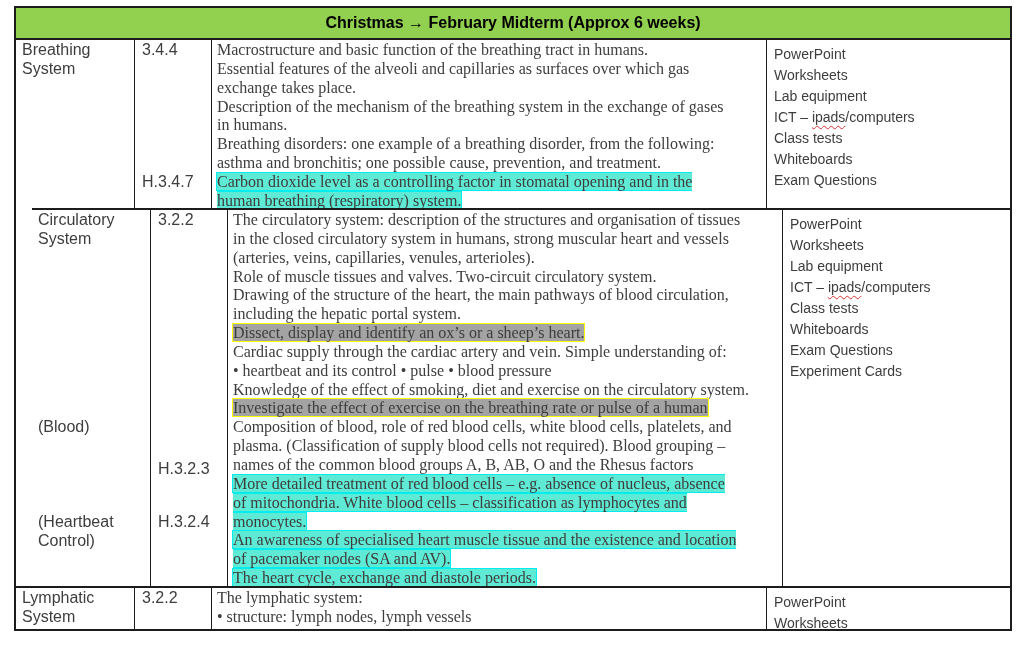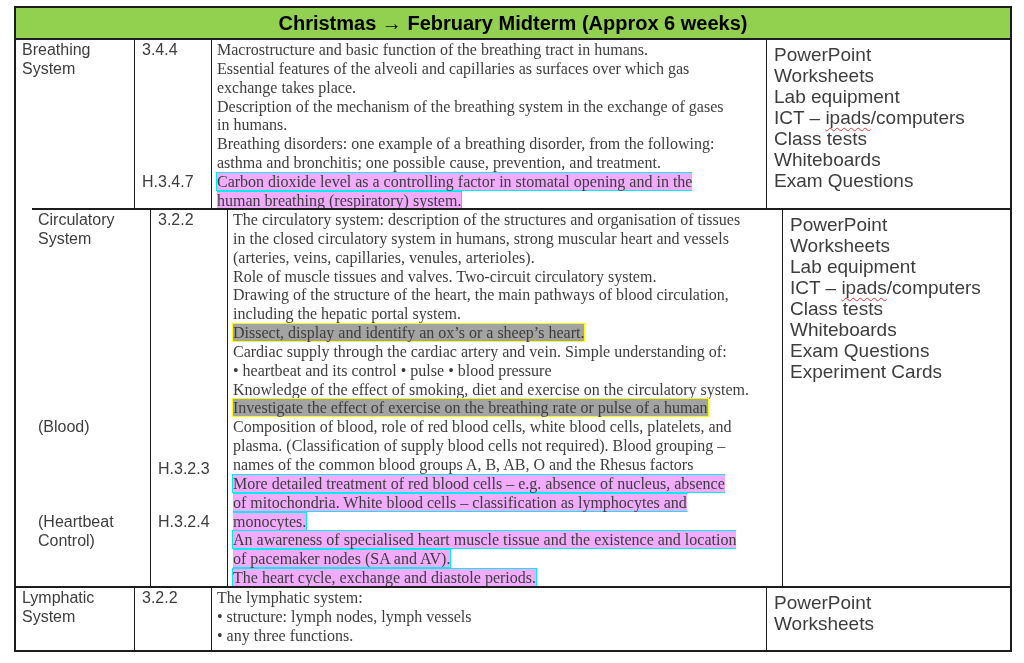--- a/index.html
+++ b/index.html
@@ -6,47 +6,47 @@
   html, body { width: 1024px; height: 663px; background: #ffffff; overflow: hidden; }
   body { font-family: "Liberation Sans", sans-serif; color: #3d3d3d; }
 
   .tbl {
     position: absolute; left: 14px; top: 6px; width: 998px;
     border: 2px solid #1c1c1c; background: #ffffff;
   }
   .tbl-header {
     height: 30px; background: #92D050;
     display: flex; align-items: center; justify-content: center;
-    font-size: 20px; font-weight: bold; color: #000000;
+    font-size: 16px; font-weight: bold; color: #000000;
   }
   .row { display: flex; border-top: 2px solid #1c1c1c; overflow: hidden; }
   .row-1 { height: 170px; }
   .row-2 { height: 378px; margin-left: 16px; }
-  .row-3 { height: 64px; }
+  .row-3 { height: 43px; }
 
   .cell { border-right: 1px solid #1c1c1c; overflow: hidden; position: relative; }
   .col-topic   { width: 119px; padding: 1px 4px 0 6px; }
   .col-code    { width: 77px;  padding: 1px 4px 8px 7px; }
   .col-content { width: 555px; padding: 1px 4px 0 5px; font-family: Liberation Serif, serif; }
   .col-res     { flex: 1; border-right: none; padding: 4px 4px 0 7px; }
 
   .col-topic, .col-code, .col-content {
     font-size: 16px; line-height: 18.85px;
   }
   .pre { white-space: pre-line; }
 
   .para { white-space: pre-line; }
   .para .t { color: #3d3d3d; }
-  .para[data-hl="cyan"] .t   { background: #f0abfc; box-shadow: 0 0 0 1px #00EDED; }
+  .para[data-hl="cyan"] .t   { background: #5eead4; box-shadow: 0 0 0 1px #00EDED; }
   .para[data-hl="yellow"] .t { background: #a3a3a3; box-shadow: 0 0 0 1px #FFFF00; }
 
   .abs { position: absolute; left: 6px; right: 2px; }
   .col-code .abs { left: 7px; }
 
-  .res-line { font-size: 19px; line-height: 21px; }
+  .res-line { font-size: 14px; line-height: 21px; }
   .squiggle {
     text-decoration: underline;
     text-decoration-style: wavy;
     text-decoration-color: #e03131;
     text-decoration-thickness: 1px;
     text-underline-offset: 3px;
     text-decoration-skip-ink: none;
   }
 </style>
 </head>

